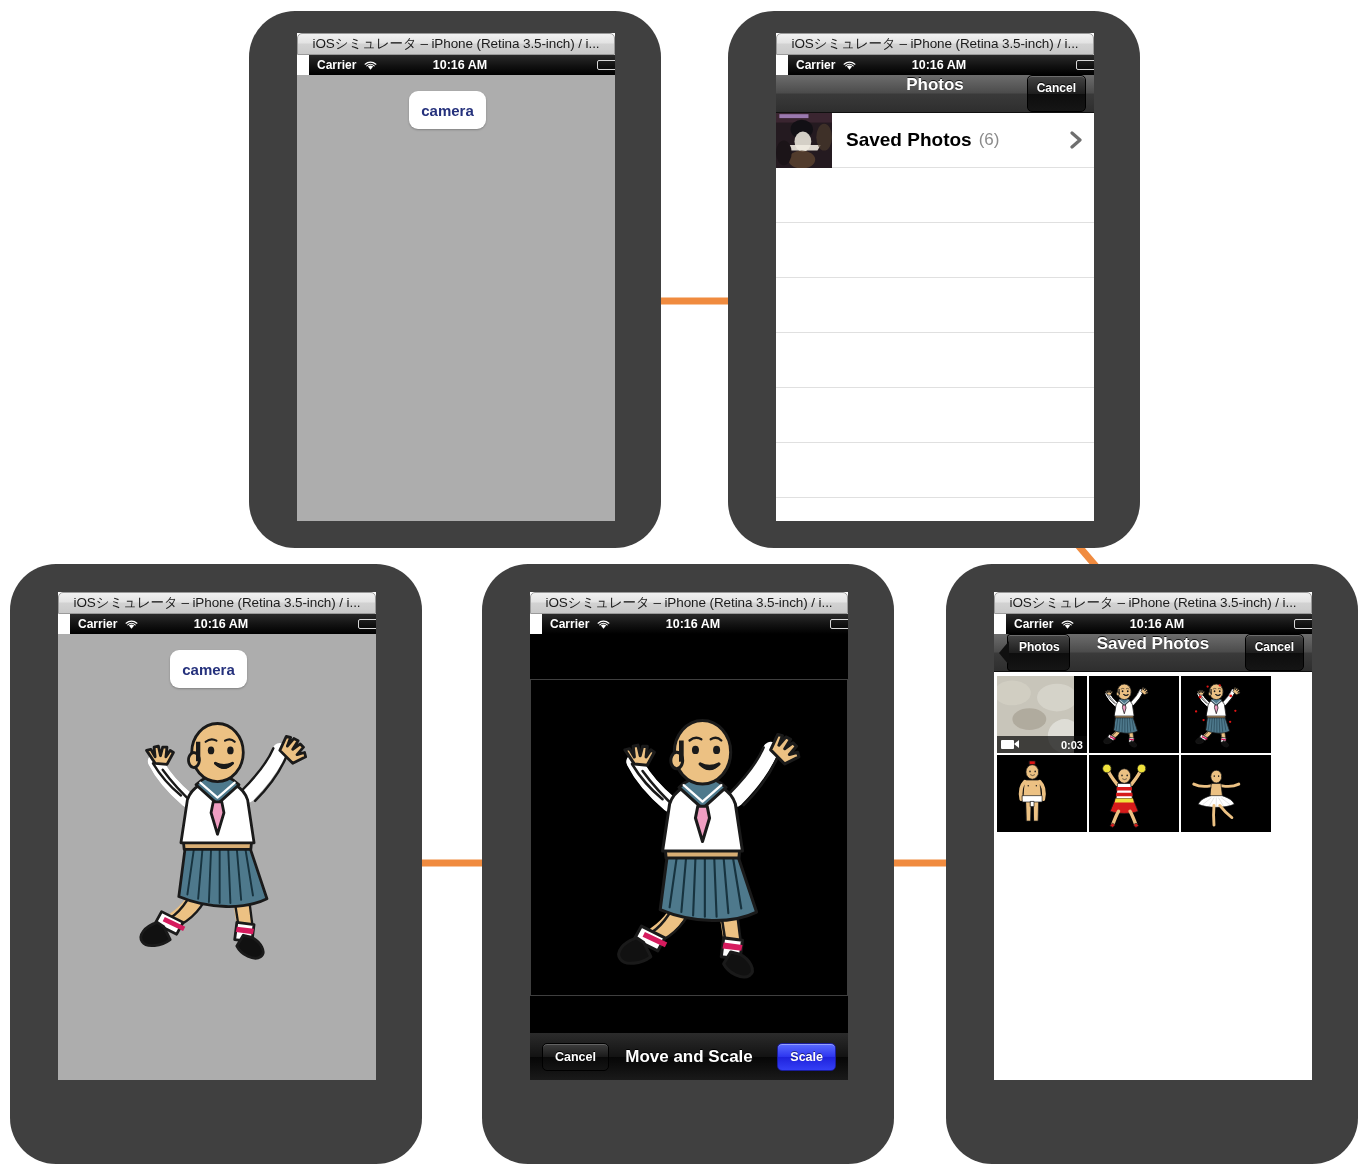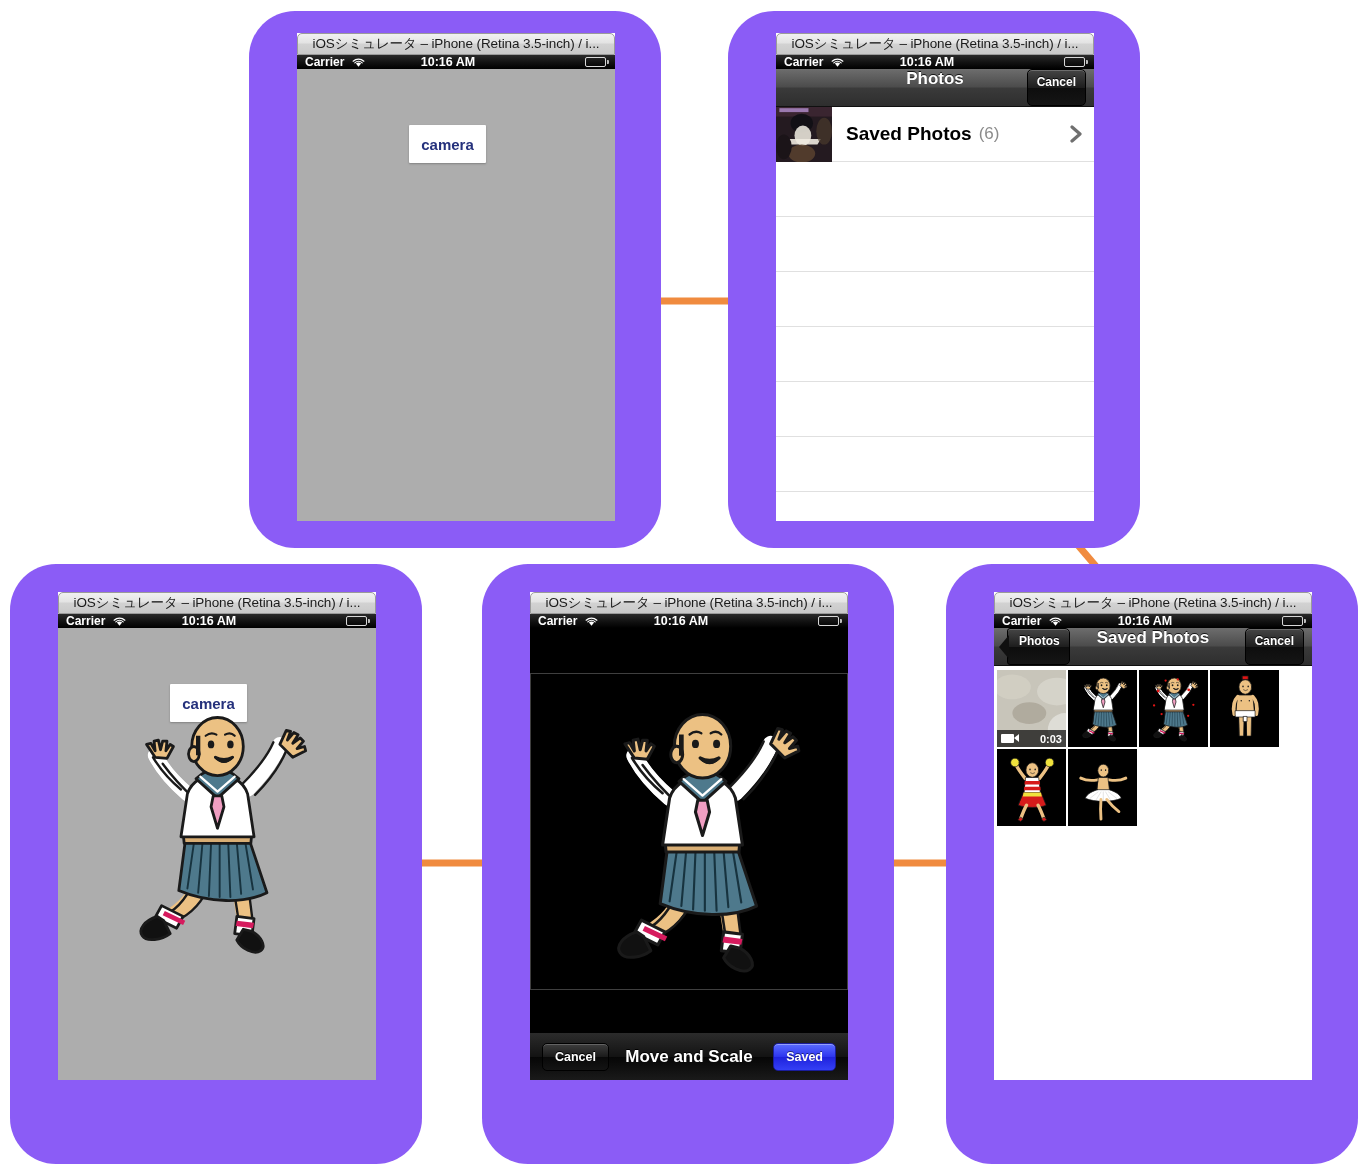--- a/index.html
+++ b/index.html
@@ -1,55 +1,55 @@
 <!DOCTYPE html>
 <html><head>
 <meta charset="utf-8">
 <style>
   html,body{margin:0;padding:0;background:#ffffff;}
   body{width:1368px;height:1174px;position:relative;overflow:hidden;
        font-family:"Liberation Sans","DejaVu Sans",sans-serif;}
 
   
-  .phone{position:absolute;background:#8b5cf6;border-radius:46px;}
+  .phone{position:absolute;background:#404040;border-radius:46px;}
   .screen{position:absolute;overflow:hidden;background:#ffffff;}
 
   
   .simbar{
     height:22px;width:100%;
     background:linear-gradient(to bottom,#f1f1f1 0%,#e3e3e3 45%,#d2d2d2 50%,#c9c9c9 100%);
     border-top-left-radius:5px;border-top-right-radius:5px;
     border:1px solid #9a9a9a;box-sizing:border-box;
     display:flex;align-items:center;justify-content:center;
     font-size:13.5px;color:#1b1b1b;letter-spacing:-0.1px;white-space:nowrap;
   }
   
   .statusbar{
-    height:14px;width:100%;
+    height:20px;width:100%;
     background:linear-gradient(to bottom,#2a2a2a 0%,#111111 55%,#000000 100%);
     display:flex;align-items:center;color:#ffffff;
     font-size:12px;font-weight:bold;position:relative;box-sizing:border-box;
     padding:0 6px;
+    margin-left:12px;
   }
   .sb-carrier{margin-left:2px;}
   .sb-wifi{margin-left:7px;display:inline-block;}
   .sb-time{position:absolute;left:0;right:16px;text-align:center;font-size:12.5px;font-weight:bold;}
   .sb-batt{margin-left:auto;position:relative;z-index:2;display:flex;align-items:center;}
   .batt-body{width:21px;height:10px;border:1px solid #d8d8d8;border-radius:2px;padding:1px;box-sizing:border-box;}
   .batt-fill{background:#e8e8e8;width:100%;height:100%;border-radius:1px;}
   .batt-cap{width:2px;height:4px;background:#bdbdbd;margin-left:1px;border-radius:0 1px 1px 0;}
 
   
   .greybody{background:#adadad;width:100%;flex:1;position:relative;}
   .camera-btn{
-    position:absolute;background:#ffffff;border-radius:1px;
+    position:absolute;background:#ffffff;border-radius:9px;
     color:#25317c;font-weight:bold;text-align:center;
     display:flex;align-items:center;justify-content:center;
     box-shadow:0 1px 2px rgba(0,0,0,.25);
-    margin-top:40px;
   }
 
   
   .navbar{
     height:38px;width:100%;position:relative;box-sizing:border-box;
     background:linear-gradient(to bottom,#6d6d6d 0%,#4c4c4c 48%,#3a3a3a 52%,#2e2e2e 100%);
     border-bottom:1px solid #101010;
     display:flex;
   }
   .nav-title{position:absolute;left:0;right:0;text-align:center;color:#fff;
@@ -73,21 +73,21 @@
   .tlist{background:#fff;width:100%;flex:1;}
   .trow{height:55px;border-bottom:1px solid #e0e0e0;display:flex;align-items:center;box-sizing:border-box;}
   .trow-thumb{width:56px;height:55px;flex:none;overflow:hidden;position:relative;background:#2b1d22;}
   .trow-label{margin-left:14px;font-size:19px;font-weight:bold;color:#000;}
   .trow-count{margin-left:7px;font-size:17px;color:#8b8b8b;font-weight:normal;}
   .chev{margin-left:auto;margin-right:12px;color:#6f6f6f;font-size:19px;font-weight:bold;}
 
   
   .pgrid{background:#fff;flex:1;padding:4px 0 0 3px;box-sizing:border-box;
          display:flex;flex-wrap:wrap;align-content:flex-start;}
-  .pcell{width:69px;height:77px;margin:0 2px 2px 0;background:#000;position:relative;overflow:hidden;}
+  .pcell{width:90px;height:77px;margin:0 2px 2px 0;background:#000;position:relative;overflow:hidden;}
   .vid-ov{position:absolute;left:0;right:0;bottom:0;height:17px;
           background:rgba(10,10,10,.72);display:flex;align-items:center;
           padding:0 4px;box-sizing:border-box;}
   .vid-icon{width:13px;height:9px;background:#fff;border-radius:1px;position:relative;}
   .vid-icon:after{content:"";position:absolute;right:-5px;top:0;width:0;height:0;
     border-top:4.5px solid transparent;border-bottom:4.5px solid transparent;border-right:5px solid #fff;}
   .vid-dur{margin-left:auto;color:#fff;font-size:11px;font-weight:bold;}
 
   
   .msbody{background:#000;width:100%;flex:1;position:relative;}
@@ -460,21 +460,21 @@
         <div class="cropbox" style="left:0px;top:45px;width:316px;height:315px;">
           <div style="position:absolute;left:54px;top:8px;width:235px;height:300px;">
             <svg width="235" height="300" viewBox="0 0 200 250">
                 <use href="#sym-sailor"></use>
               </svg>
           </div>
         </div>
         <div class="mstoolbar">
           <span class="ms-cancel">Cancel</span>
           <span class="ms-title">Move and Scale</span>
-          <span class="ms-choose">Saved</span>
+          <span class="ms-choose">Scale</span>
         </div>
       </div>
     </div>
   </div>
 </div>
 
 <div class="phone" style="left:946px;top:564px;width:412px;height:600px;">
   <div class="screen" style="left:48px;top:28px;width:318px;height:488px;">
     <div class="flexcol">
       <div class="simbar">

